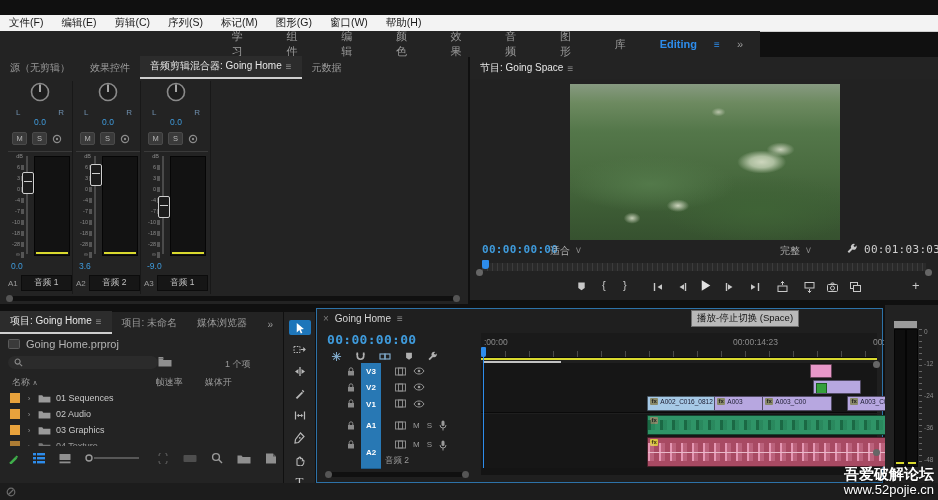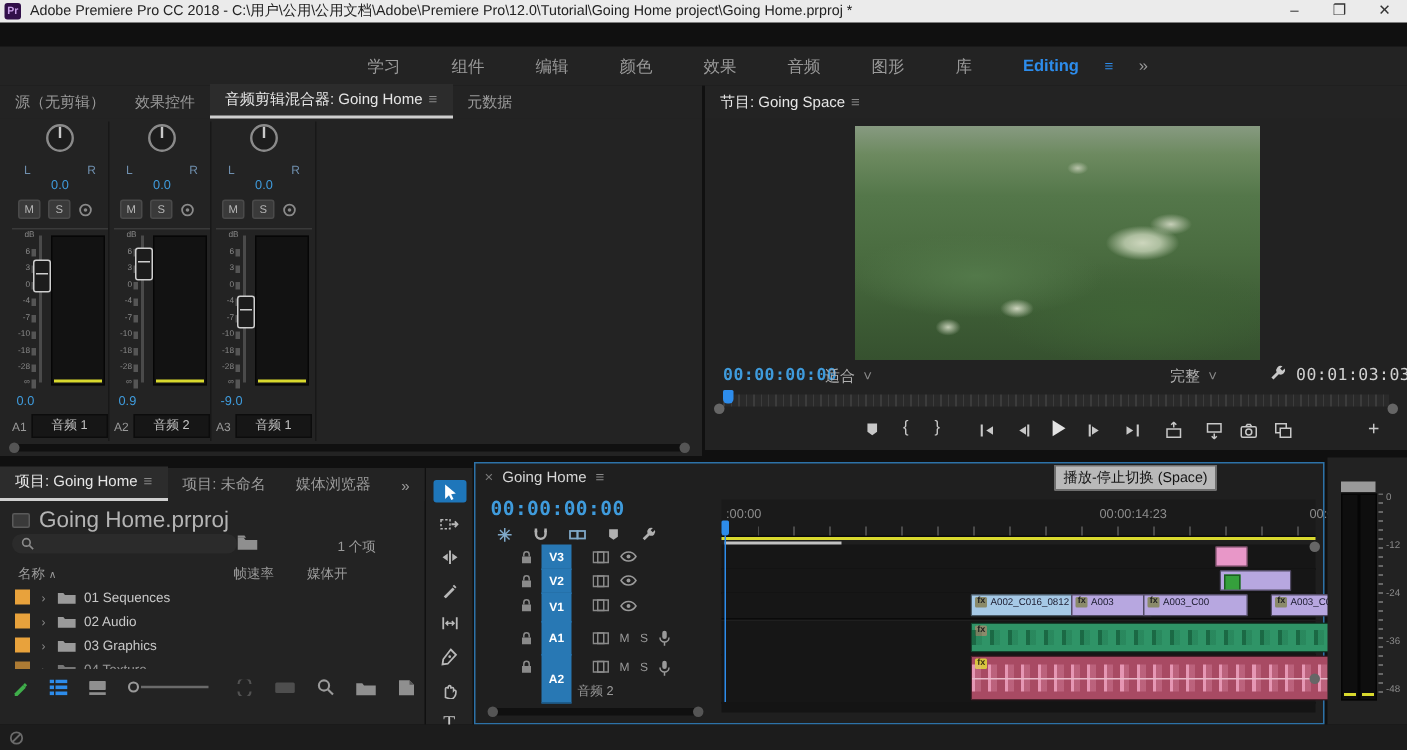--- a/index.html
+++ b/index.html
@@ -4,21 +4,21 @@
 <style>
   html,body{margin:0;padding:0;background:#000}
   .app{position:relative;width:938px;height:500px;background:#101010;overflow:hidden;
        font-family:"Liberation Sans","DejaVu Sans",sans-serif;-webkit-font-smoothing:antialiased;cursor:default}
   .abs{position:absolute}
   .panel{position:absolute;background:#232323}
   
   .titlebar{left:0;top:0;width:938px;height:15px;background:#ebebeb;display:flex;align-items:center;font-size:9.5px;color:#222}
   .menubar{left:0;top:15px;width:938px;height:16px;background:#f3f3f3;display:flex;align-items:center;font-size:10.5px;color:#1a1a1a;border-bottom:1px solid #cfcfcf}
   .menubar span{padding:0 9px}
-  .wsbar{left:0;top:31px;width:938px;height:26px;background:#232323;display:flex;align-items:center;font-size:11px;color:#9a9a9a}
+  .wsbar{left:0;top:31px;width:760px;height:26px;background:#232323;display:flex;align-items:center;font-size:11px;color:#9a9a9a}
   .wsbar .wtab{padding:0 17px}
   .wsbar .wtab.on{color:#2d8ceb;font-weight:bold}
   .prico{width:11px;height:11px;background:#32104a;color:#c9a0e8;border-radius:2px;font-size:7px;font-weight:bold;
          display:inline-flex;align-items:center;justify-content:center;margin:0 6px 0 3px}
   .winbtns{margin-left:auto;display:flex;gap:0}
   .winbtns span{width:30px;text-align:center;font-size:10px;color:#333}
   
   .tabrow{display:flex;align-items:flex-end;height:22px;font-size:10px;color:#9a9a9a;background:#232323}
   .tab{padding:3px 10px 4px;display:flex;align-items:center;gap:4px;white-space:nowrap}
   .tab.on{color:#e6e6e6;background:#2c2c2c;border-bottom:2px solid #cfcfcf}
@@ -95,30 +95,31 @@
   .wm{position:absolute;right:4px;top:466px;text-align:right;color:#fff;z-index:60;text-shadow:0 1px 2px rgba(0,0,0,.8);line-height:1.1}
   .wm .l1{font-size:15px;font-weight:bold}
   .wm .l2{font-size:13px}
   .statusbar{left:0;top:483px;width:938px;height:17px;background:#1c1c1c;display:flex;align-items:center}
 </style>
 </head>
 <body>
 
 <div class="app">
 
-  <div class="abs titlebar">
-    <span class="prico">Pr</span>
-    <span>Adobe Premiere Pro CC 2018 - C:\用户\公用\公用文档\Adobe\Premiere Pro\12.0\Tutorial\Going Home project\Going Home.prproj *</span>
-    <span class="winbtns">
-      <span>–</span>
-      <span>❐</span>
-      <span>✕</span>
-    </span>
-  </div>
-
+
+  <div class="abs menubar">
+    <span>文件(F)</span>
+    <span>编辑(E)</span>
+    <span>剪辑(C)</span>
+    <span>序列(S)</span>
+    <span>标记(M)</span>
+    <span>图形(G)</span>
+    <span>窗口(W)</span>
+    <span>帮助(H)</span>
+  </div>
 
   <div class="abs wsbar">
     <span style="width:228px"></span>
     <span class="wtab">学习</span>
     <span class="wtab">组件</span>
     <span class="wtab">编辑</span>
     <span class="wtab">颜色</span>
     <span class="wtab">效果</span>
     <span class="wtab">音频</span>
     <span class="wtab">图形</span>
@@ -221,21 +222,21 @@
             <i>-7</i>
             <i>-10</i>
             <i>-18</i>
             <i>-28</i>
             <i>∞</i>
         </div>
         <div class="ftrack"></div>
         <div class="fhandle" style="left:14px;top:12px"></div>
         <div class="well"></div>
       </div>
-      <div class="lvl">0.9</div>
+      <div class="lvl">3.6</div>
       <div class="trkrow">
         <span class="tid">A2</span>
         <span class="tname">音频 2</span>
       </div>
     </div>
 
     <div class="strip" style="left:144px">
       <div style="text-align:center">
         <span class="ic">
           <svg width="22" height="22" viewBox="0 0 22 22">
@@ -383,21 +384,21 @@
   <div class="panel" style="left:0;top:312px;width:283px;height:171px">
     <div class="tabrow">
       <span class="tab on">
           <span>项目: Going Home</span>
           <span class="menuglyph">≡</span>
         </span>
       <span class="tab">项目: 未命名</span>
       <span class="tab">媒体浏览器</span>
       <span class="tab" style="margin-left:auto">»</span>
     </div>
-    <div class="abs" style="left:8px;top:26px;display:flex;align-items:center;gap:6px;font-size:15px;color:#b4b4b4">
+    <div class="abs" style="left:8px;top:26px;display:flex;align-items:center;gap:6px;font-size:11px;color:#b4b4b4">
       <span class="ic">
           <svg width="12" height="10" viewBox="0 0 12 10">
             <rect x="0.5" y="0.5" width="11" height="9" rx="1" fill="#3a3a3a" stroke="#5a5a5a"></rect>
           </svg>
         </span>
       <span>Going Home.prproj</span>
     </div>
     <div class="searchbox" style="left:8px;top:44px;width:138px">
       <span class="ic">
           <svg width="9" height="9" viewBox="0 0 10 10">
@@ -581,21 +582,21 @@
     </div>
   </div>
 
   <div class="panel tl" style="left:316px;top:308px;width:565px;height:173px;background:#1f1f1f">
 
     <div style="display:flex;align-items:center;height:18px;font-size:10px;color:#d6d6d6;gap:6px;padding-left:6px">
       <span style="color:#7a7a7a">×</span>
       <span>Going Home</span>
       <span class="menuglyph">≡</span>
     </div>
-    <div class="tooltip" style="left:386px;top:1px">播放-停止切换 (Space)</div>
+    <div class="tooltip" style="left:374px;top:1px">播放-停止切换 (Space)</div>
 
     <div class="abs tc" style="left:10px;top:23px;font-size:13px">00:00:00:00</div>
     <div class="abs" style="left:14px;top:42px;display:flex;gap:13px;align-items:center">
       <span class="ic" style="color:#7fa8c8">
           <svg width="11" height="11" viewBox="0 0 12 12">
             <path d="M6 1v10M1 6h10M2.5 2.5l7 7M9.5 2.5l-7 7" stroke="currentColor" stroke-width="1.1"></path>
           </svg>
         </span>
       <span class="ic">
           <svg width="11" height="11" viewBox="0 0 12 12">
@@ -819,14 +820,18 @@
 
   <div class="abs statusbar">
     <span class="ic" style="margin-left:6px">
       <svg width="10" height="10" viewBox="0 0 10 10">
           <circle cx="5" cy="5" r="3.8" fill="none" stroke="#6a6a6a" stroke-width="1.2"></circle>
           <path d="M2.5 7.5 7.5 2.5" stroke="#6a6a6a" stroke-width="1.2"></path>
         </svg>
     </span>
   </div>
 
+  <div class="wm">
+    <div class="l1">吾爱破解论坛</div>
+    <div class="l2">www.52pojie.cn</div>
+  </div>
 
 </div>
 
 </body></html>

